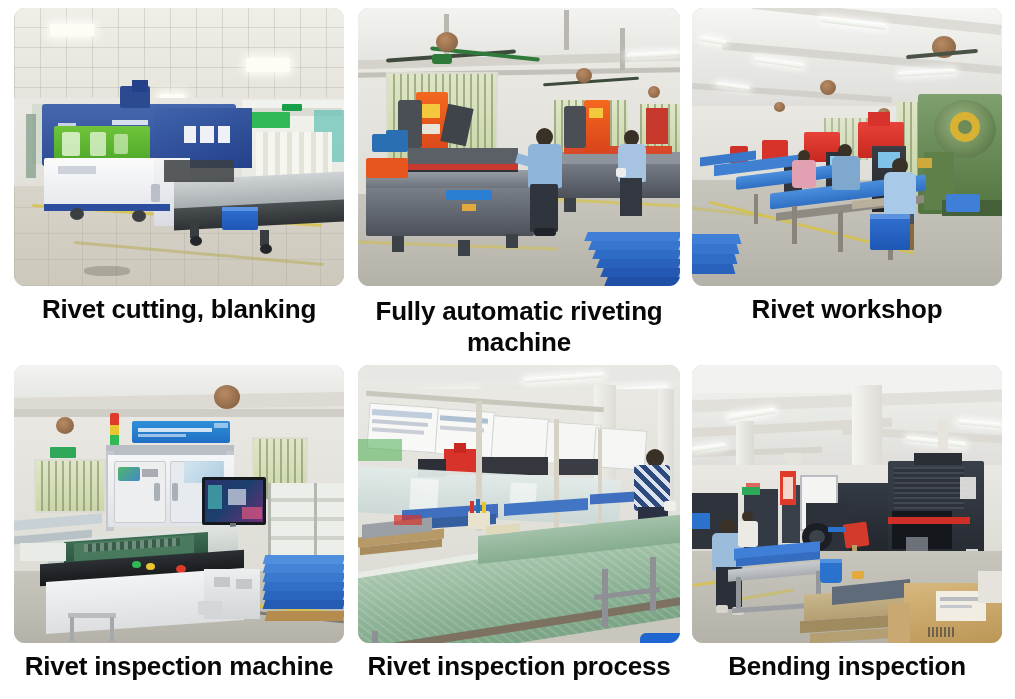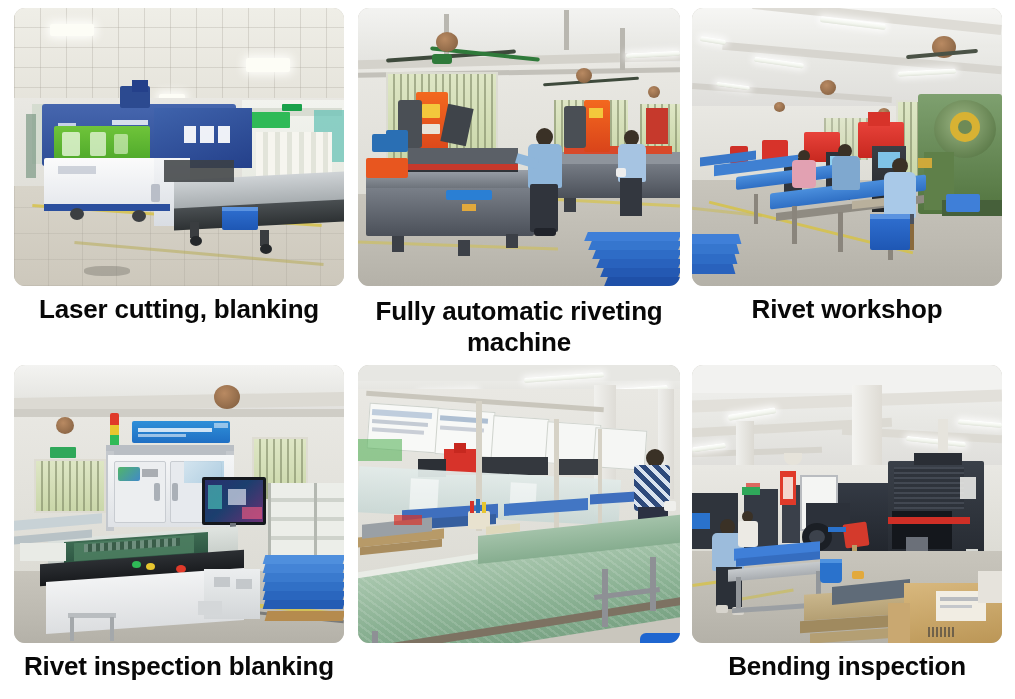--- a/index.html
+++ b/index.html
@@ -156,21 +156,21 @@
         <div class="sh" style="left:246px;top:222px;width:9px;height:16px;background:#3a3d40;"></div>
         <div class="sh" style="left:246px;top:236px;width:12px;height:10px;border-radius:50%;background:#24272a;"></div>
 
         <div class="sh bluebin" style="left:208px;top:200px;width:36px;height:22px;"></div>
         <div class="sh" style="left:208px;top:199px;width:36px;height:4px;background:#5b93e0;"></div>
 
         <div class="sh" style="left:56px;top:200px;width:14px;height:12px;border-radius:50%;background:#3c3f42;"></div>
         <div class="sh" style="left:118px;top:202px;width:14px;height:12px;border-radius:50%;background:#3c3f42;"></div>
       </div>
     </div>
-    <div class="caption">Laser cutting, blanking</div>
+    <div class="caption">Rivet cutting, blanking</div>
   </div>
 
   <div class="tile" style="left:692px; top:8px; width:310px; height:340px;">
     <div class="photo">
       <div class="scene">
         <div class="sh ceil-ind" style="left:0;top:0;width:310px;height:104px;"></div>
         <div class="sh" style="left:0;top:0;width:310px;height:40px;background:linear-gradient(180deg,#f6f6f4 0%,#eaeae6 100%);"></div>
 
         <div class="sh" style="left:60px;top:4px;width:250px;height:10px;background:#dedcd6;transform:rotate(6deg);"></div>
         <div class="sh" style="left:30px;top:46px;width:280px;height:8px;background:#d7d5cf;transform:rotate(5deg);"></div>
@@ -416,21 +416,21 @@
         <div class="sh" style="left:250px;top:217px;width:80px;height:9px;background:#3170c6;transform:skewX(-16deg);"></div>
         <div class="sh" style="left:250px;top:226px;width:80px;height:9px;background:#2a66be;transform:skewX(-16deg);"></div>
         <div class="sh" style="left:250px;top:235px;width:80px;height:9px;background:#245cb4;transform:skewX(-16deg);"></div>
         <div class="sh" style="left:252px;top:246px;width:78px;height:10px;background:#b58b4e;transform:skewX(-16deg);"></div>
 
         <div class="sh" style="left:0;top:152px;width:88px;height:10px;background:#c8d2d6;transform:skewY(-5deg);"></div>
         <div class="sh" style="left:0;top:168px;width:78px;height:8px;background:#b8c2c6;transform:skewY(-5deg);"></div>
         <div class="sh" style="left:6px;top:178px;width:46px;height:18px;background:#e9ebe6;"></div>
       </div>
     </div>
-    <div class="caption">Rivet inspection blanking</div>
+    <div class="caption">Rivet inspection machine</div>
   </div>
 
   <div class="tile" style="left:358px; top:365px; width:322px; height:334px;">
     <div class="photo">
       <div class="scene">
         <div class="sh ceil-ind" style="left:0;top:0;width:322px;height:40px;"></div>
         <div class="sh" style="left:0;top:0;width:322px;height:16px;background:#e7e7e3;"></div>
         <div class="sh tube" style="left:166px;top:10px;width:80px;height:5px;transform:rotate(-4deg);"></div>
         <div class="sh tube" style="left:252px;top:22px;width:58px;height:5px;transform:rotate(-4deg);"></div>
         <div class="sh tube" style="left:60px;top:26px;width:60px;height:4px;transform:rotate(-3deg);"></div>
@@ -496,20 +496,21 @@
 
         <div class="sh" style="left:110px;top:146px;width:22px;height:18px;background:#e8e2cf;border-radius:2px;"></div>
         <div class="sh" style="left:112px;top:136px;width:4px;height:12px;background:#d7332a;"></div>
         <div class="sh" style="left:118px;top:134px;width:4px;height:14px;background:#2a6fb4;"></div>
         <div class="sh" style="left:124px;top:137px;width:4px;height:11px;background:#e8c62f;"></div>
         <div class="sh" style="left:128px;top:160px;width:34px;height:8px;background:#e0d9bc;transform:skewY(-6deg);"></div>
 
         <div class="sh" style="left:282px;top:268px;width:40px;height:14px;background:#1f66d0;border-radius:6px 0 0 0;"></div>
       </div>
     </div>
+    <div class="caption">Rivet inspection process</div>
   </div>
 
   <div class="tile" style="left:692px; top:365px; width:310px; height:334px;">
     <div class="photo">
       <div class="scene">
         <div class="sh ceil-ind" style="left:0;top:0;width:310px;height:108px;"></div>
         <div class="sh" style="left:0;top:0;width:310px;height:28px;background:#f2f2f0;"></div>
 
         <div class="sh" style="left:0;top:30px;width:310px;height:12px;background:#e2e0da;transform:rotate(-2deg);"></div>
         <div class="sh" style="left:0;top:58px;width:200px;height:9px;background:#dcdad3;transform:rotate(-3deg);"></div>

